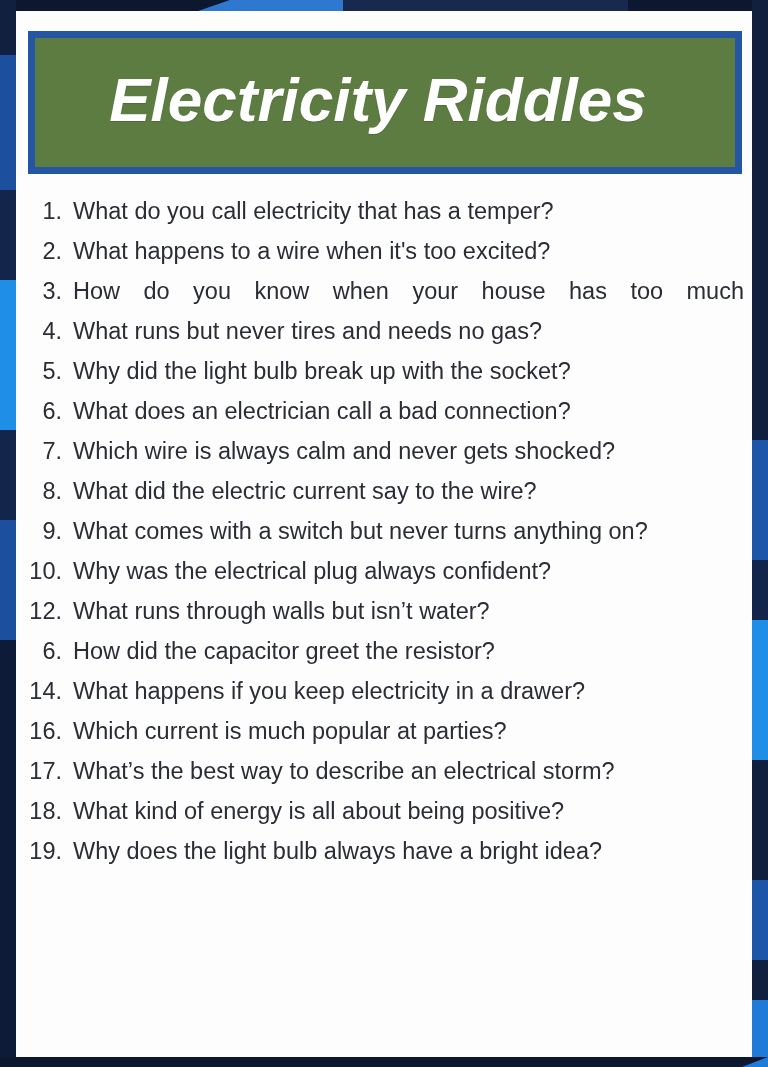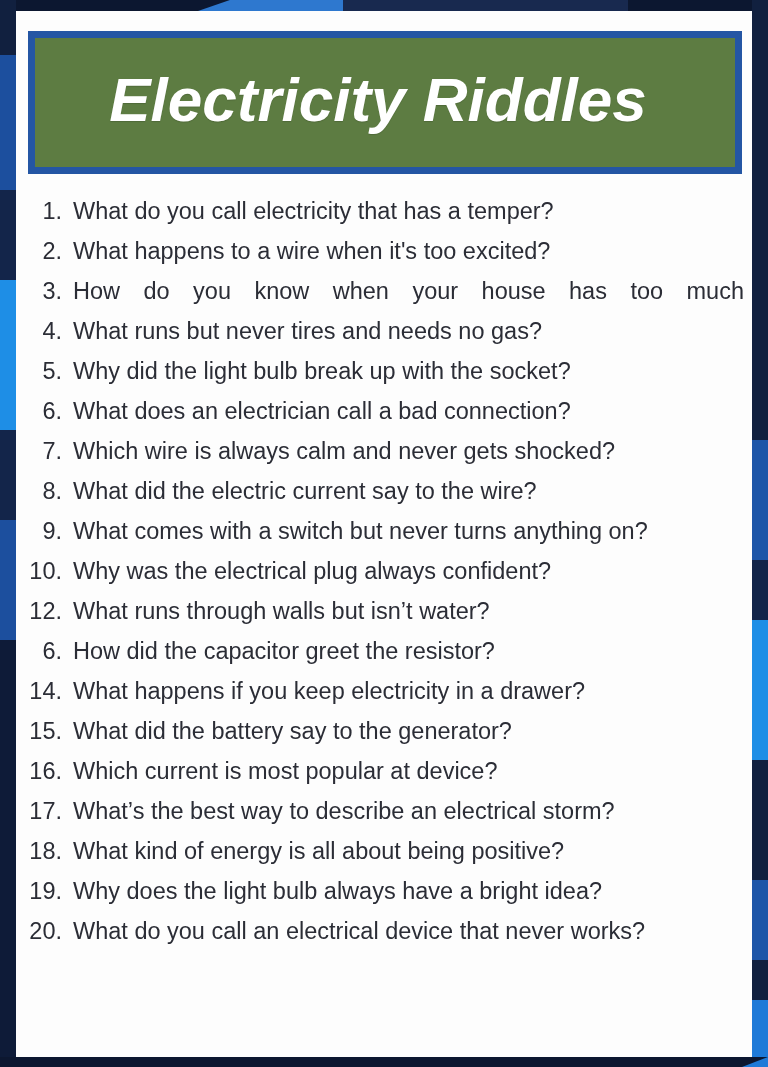--- a/index.html
+++ b/index.html
@@ -148,49 +148,37 @@
           <div>How did the capacitor greet the resistor?</div>
         </div>
       </div>
       <div class="row">
         <span class="num">14.</span>
         <div class="txt">
           <div>What happens if you keep electricity in a drawer?</div>
         </div>
       </div>
       <div class="row">
-        <span class="num">15.</span>
-        <div class="txt">
-          <div>What did the battery say to the generator?</div>
-        </div>
-      </div>
-      <div class="row">
         <span class="num">16.</span>
         <div class="txt">
-          <div>Which current is most popular at device?</div>
+          <div>Which current is much popular at parties?</div>
         </div>
       </div>
       <div class="row">
         <span class="num">17.</span>
         <div class="txt">
           <div>What’s the best way to describe an electrical storm?</div>
         </div>
       </div>
       <div class="row">
         <span class="num">18.</span>
         <div class="txt">
           <div>What kind of energy is all about being positive?</div>
         </div>
       </div>
       <div class="row">
         <span class="num">19.</span>
         <div class="txt">
           <div>Why does the light bulb always have a bright idea?</div>
         </div>
       </div>
-      <div class="row">
-        <span class="num">20.</span>
-        <div class="txt">
-          <div>What do you call an electrical device that never works?</div>
-        </div>
-      </div>
     </div>
 </div>
 
 </body></html>

